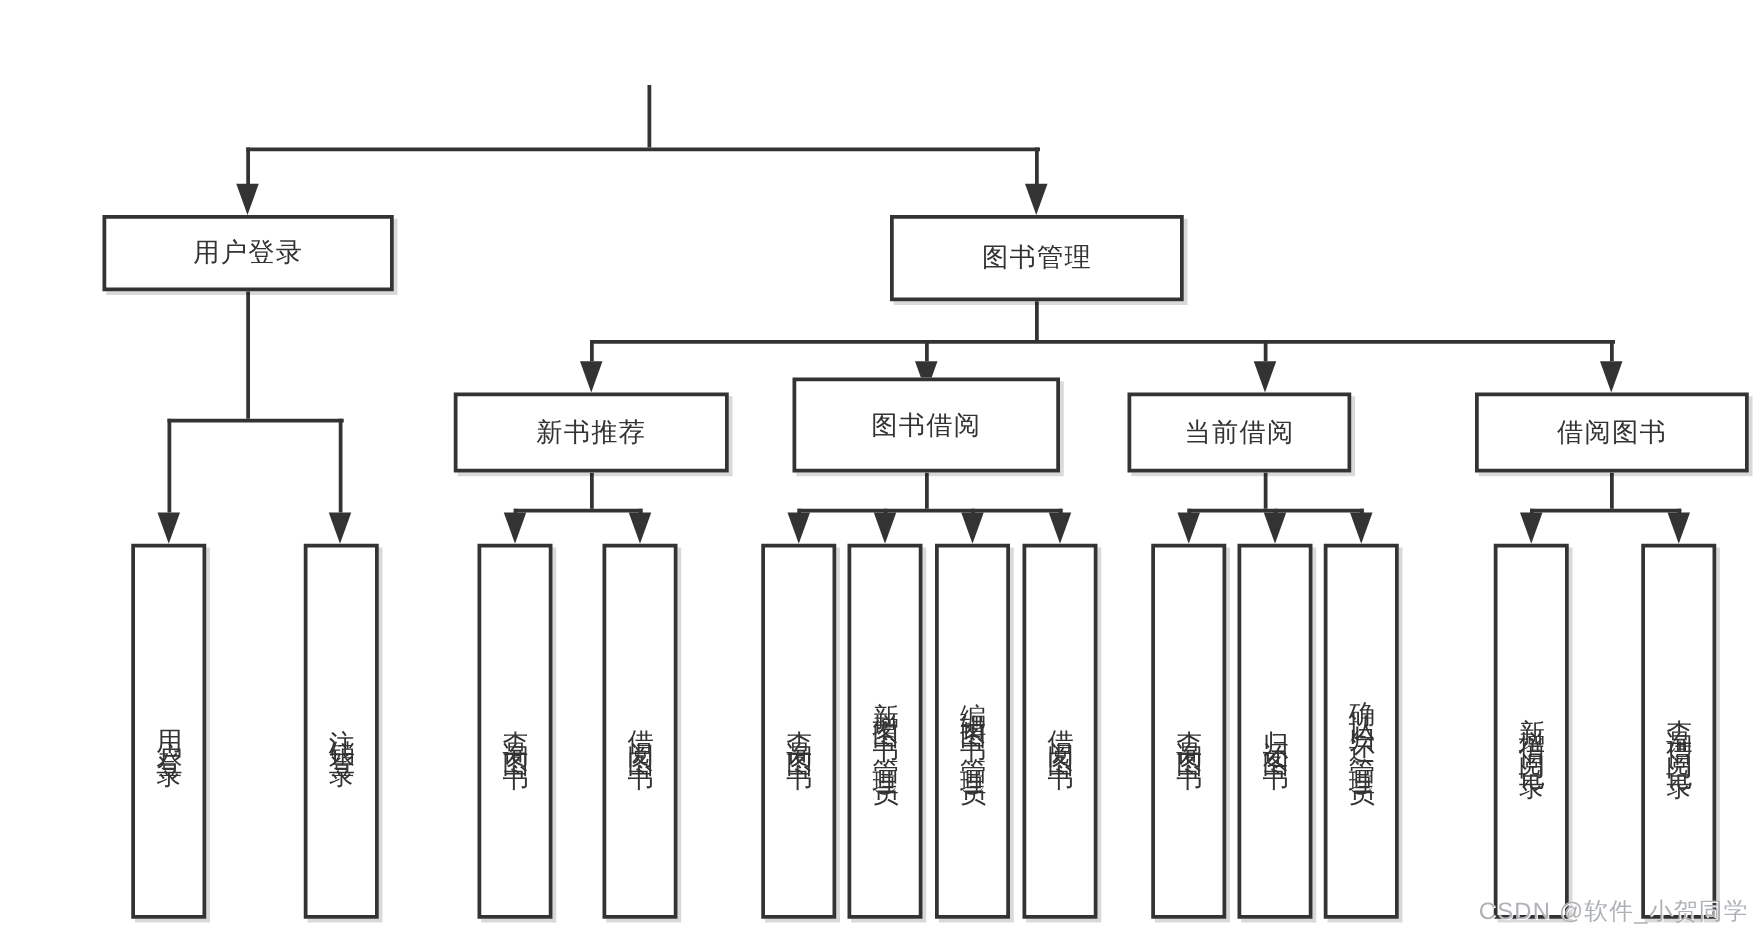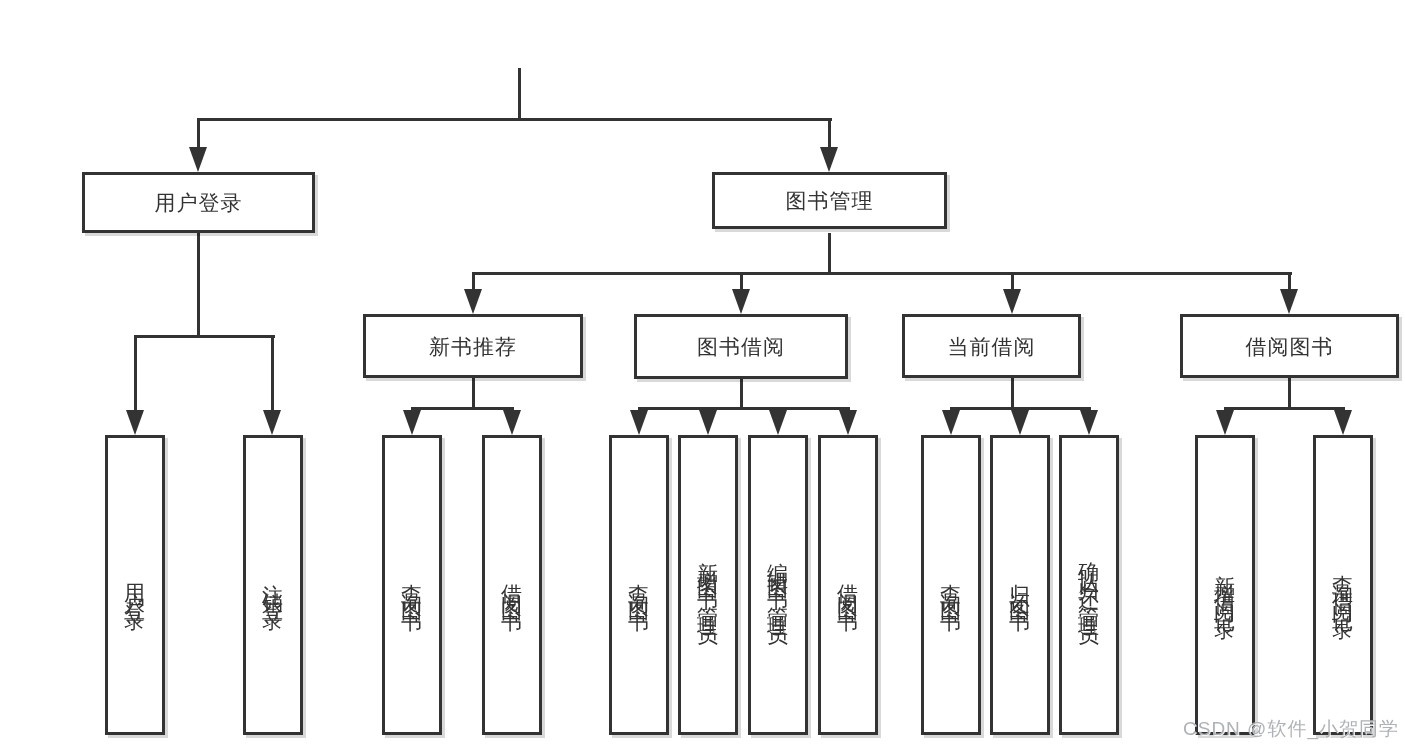--- a/index.html
+++ b/index.html
@@ -86,24 +86,24 @@
 
   <div class="vl" style="left:1288px;top:378px;height:29px"></div>
   <div class="hl" style="left:1224px;top:407px;width:121px"></div>
   <div class="vl" style="left:1224px;top:407px;height:5px"></div>
   <div class="ar" style="left:1216px;top:410px"></div>
   <div class="vl" style="left:1342px;top:407px;height:5px"></div>
   <div class="ar" style="left:1334px;top:410px"></div>
 
 
   <div class="box hbox" style="left:82px;top:172px;width:233px;height:61px">用户登录</div>
-  <div class="box hbox" style="left:712px;top:172px;width:235px;height:57px">图书管理</div>
+  <div class="box hbox" style="left:712px;top:172px;width:235px;height:69px">图书管理</div>
 
   <div class="box hbox" style="left:363px;top:314px;width:220px;height:64px">新书推荐</div>
-  <div class="box hbox" style="left:634px;top:314px;width:214px;height:65px">图书借阅</div>
+  <div class="box hbox" style="left:634px;top:302px;width:214px;height:76px">图书借阅</div>
   <div class="box hbox" style="left:902px;top:314px;width:179px;height:64px">当前借阅</div>
   <div class="box hbox" style="left:1180px;top:314px;width:219px;height:64px">借阅图书</div>
 
   <div class="box vbox" style="left:105px">用户登录</div>
   <div class="box vbox" style="left:243px">注销登录</div>
   <div class="box vbox" style="left:382px">查询图书</div>
   <div class="box vbox" style="left:482px">借阅图书</div>
   <div class="box vbox" style="left:609px">查询图书</div>
   <div class="box vbox" style="left:678px">新增图书（管理员）</div>
   <div class="box vbox" style="left:748px">编辑图书（管理员）</div>

